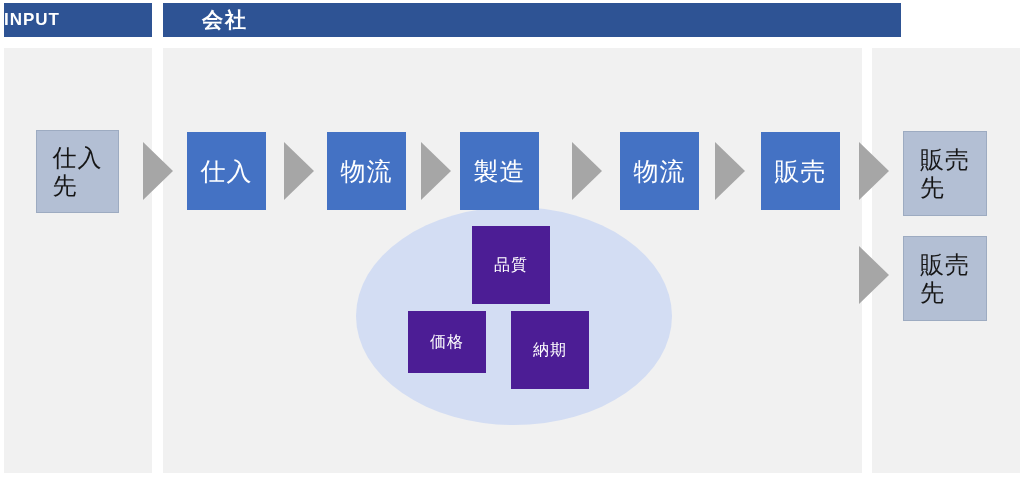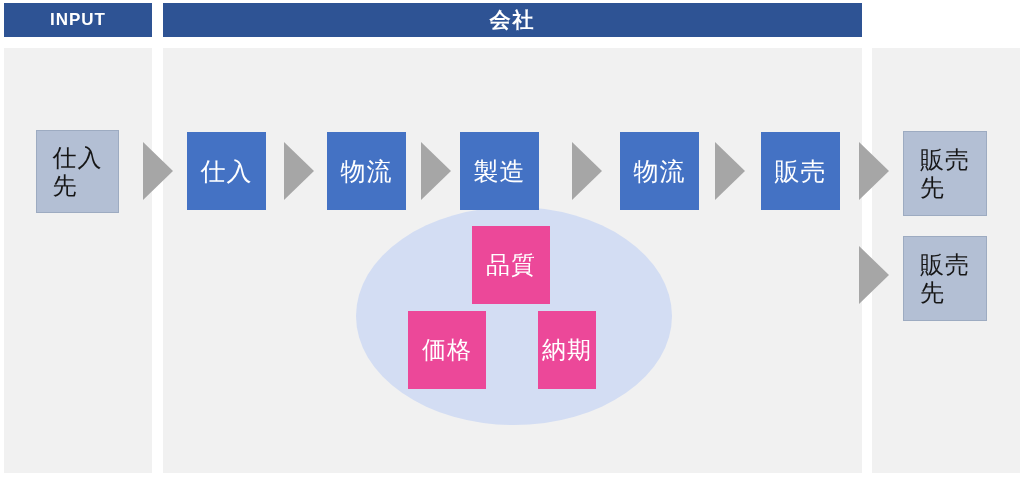--- a/index.html
+++ b/index.html
@@ -3,61 +3,61 @@
 <meta charset="utf-8">
 <style>
   html,body{margin:0;padding:0;background:#ffffff;}
   .canvas{
     position:relative;width:1024px;height:477px;background:#ffffff;overflow:hidden;
     font-family:"Liberation Sans","DejaVu Sans",sans-serif;
   }
   
   .bar{
     position:absolute;top:3px;height:34px;background:#2E5394;color:#ffffff;
-    display:flex;align-items:center;justify-content:center;
+    display:flex;align-items:center;
     font-weight:bold;
   }
   .bar-latin{font-size:17px;letter-spacing:1px;}
-  .bar-jp{font-size:21px;letter-spacing:2px;}
+  .bar-jp{font-size:21px;letter-spacing:2px;padding-left:39px;}
   .bar-input{left:4px;width:148px;}
   .bar-company{left:163px;width:699px;}
   .bar-output{left:872px;width:148px;}
   
   .panel{position:absolute;top:48px;height:425px;background:#F1F1F1;}
   .panel-input{left:4px;width:148px;}
   .panel-company{left:163px;width:699px;}
   .panel-output{left:872px;width:148px;}
   
   .node{
     position:absolute;display:flex;align-items:center;justify-content:center;
     text-align:left;font-weight:normal;white-space:pre-line;z-index:2;
     line-height:1.15;
   }
   .node-blue{background:#4472C4;color:#ffffff;font-size:25px;letter-spacing:1px;}
-  .node-steel{background:#ec4899;color:#ffffff;font-size:24px;letter-spacing:1px;}
+  .node-steel{background:#4c1d95;color:#ffffff;font-size:16px;letter-spacing:1px;}
   .node-gray{
     background:#B3BFD4;border:1px solid #9DABC1;color:#161616;
     font-size:24px;letter-spacing:1px;
   }
   
   .chain{top:132px;width:79px;height:78px;}
   .c1{left:187px;} .c2{left:327px;} .c3{left:460px;} .c4{left:620px;} .c5{left:761px;}
   .service{left:761px;top:236px;width:79px;height:78px;font-size:22px;line-height:1.3;}
   
   .supplier{left:36px;top:130px;width:81px;height:81px;}
   .customer1{left:903px;top:131px;width:82px;height:83px;}
   .customer2{left:903px;top:236px;width:82px;height:83px;}
   
   .ellipse{
     position:absolute;left:356px;top:207px;width:316px;height:218px;
     background:#D3DDF3;border-radius:50%;z-index:1;
   }
   .quality{left:472px;top:226px;width:78px;height:78px;}
-  .price{left:408px;top:311px;width:78px;height:78px;}
-  .delivery{left:538px;top:311px;width:58px;height:78px;}
+  .price{left:408px;top:311px;width:78px;height:62px;}
+  .delivery{left:511px;top:311px;width:78px;height:78px;}
   
   .arrow{
     position:absolute;width:30px;height:58px;background:#A6A6A6;z-index:3;
     clip-path:polygon(0 0,100% 50%,0 100%);
   }
   .row1{top:142px;}
   .row2{top:246px;}
   .a0{left:143px;} .a1{left:284px;} .a2{left:421px;} .a3{left:572px;}
   .a4{left:715px;} .a5{left:859px;} .a6{left:859px;}
 </style>

